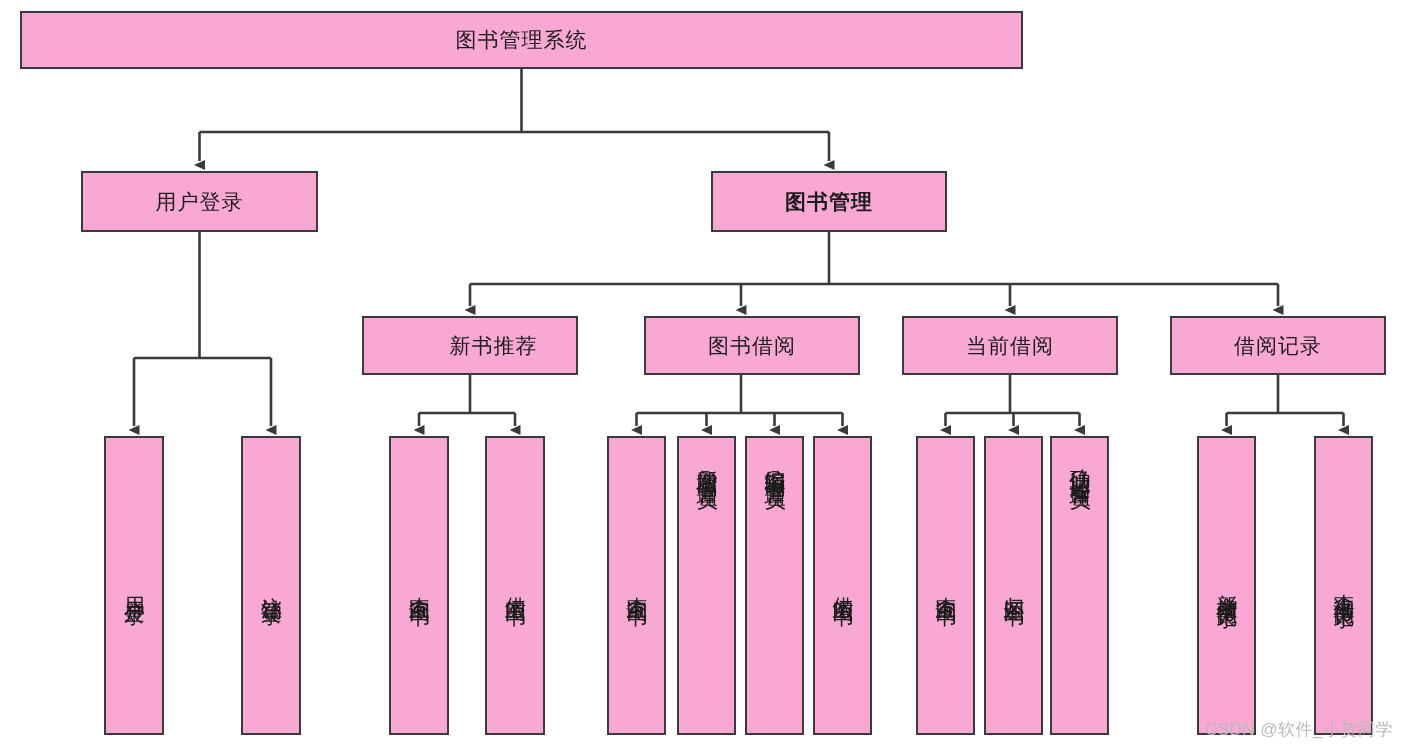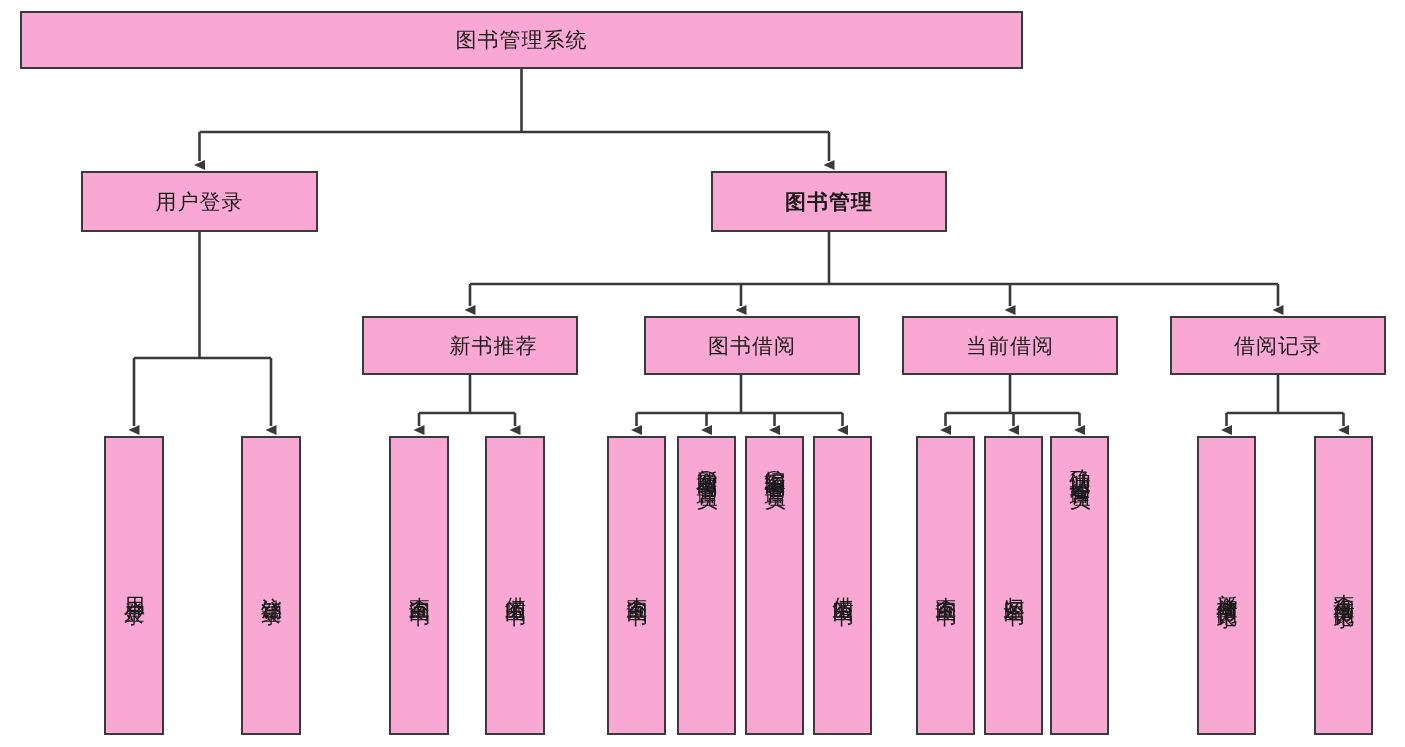--- a/index.html
+++ b/index.html
@@ -174,13 +174,14 @@
         <span class="node-label">确认归还（管理员）</span>
       </div>
       <div class="node vert centered" style="left: 1197px; top: 436px; width: 59px; height: 299px;">
         <span class="node-label">新增借阅记录</span>
       </div>
       <div class="node vert centered" style="left: 1314px; top: 436px; width: 59px; height: 299px;">
         <span class="node-label">查询借阅记录</span>
       </div>
     </div>
 
+  <div class="watermark">CSDN @软件_小贺同学</div>
 </div>
 
 </body></html>

